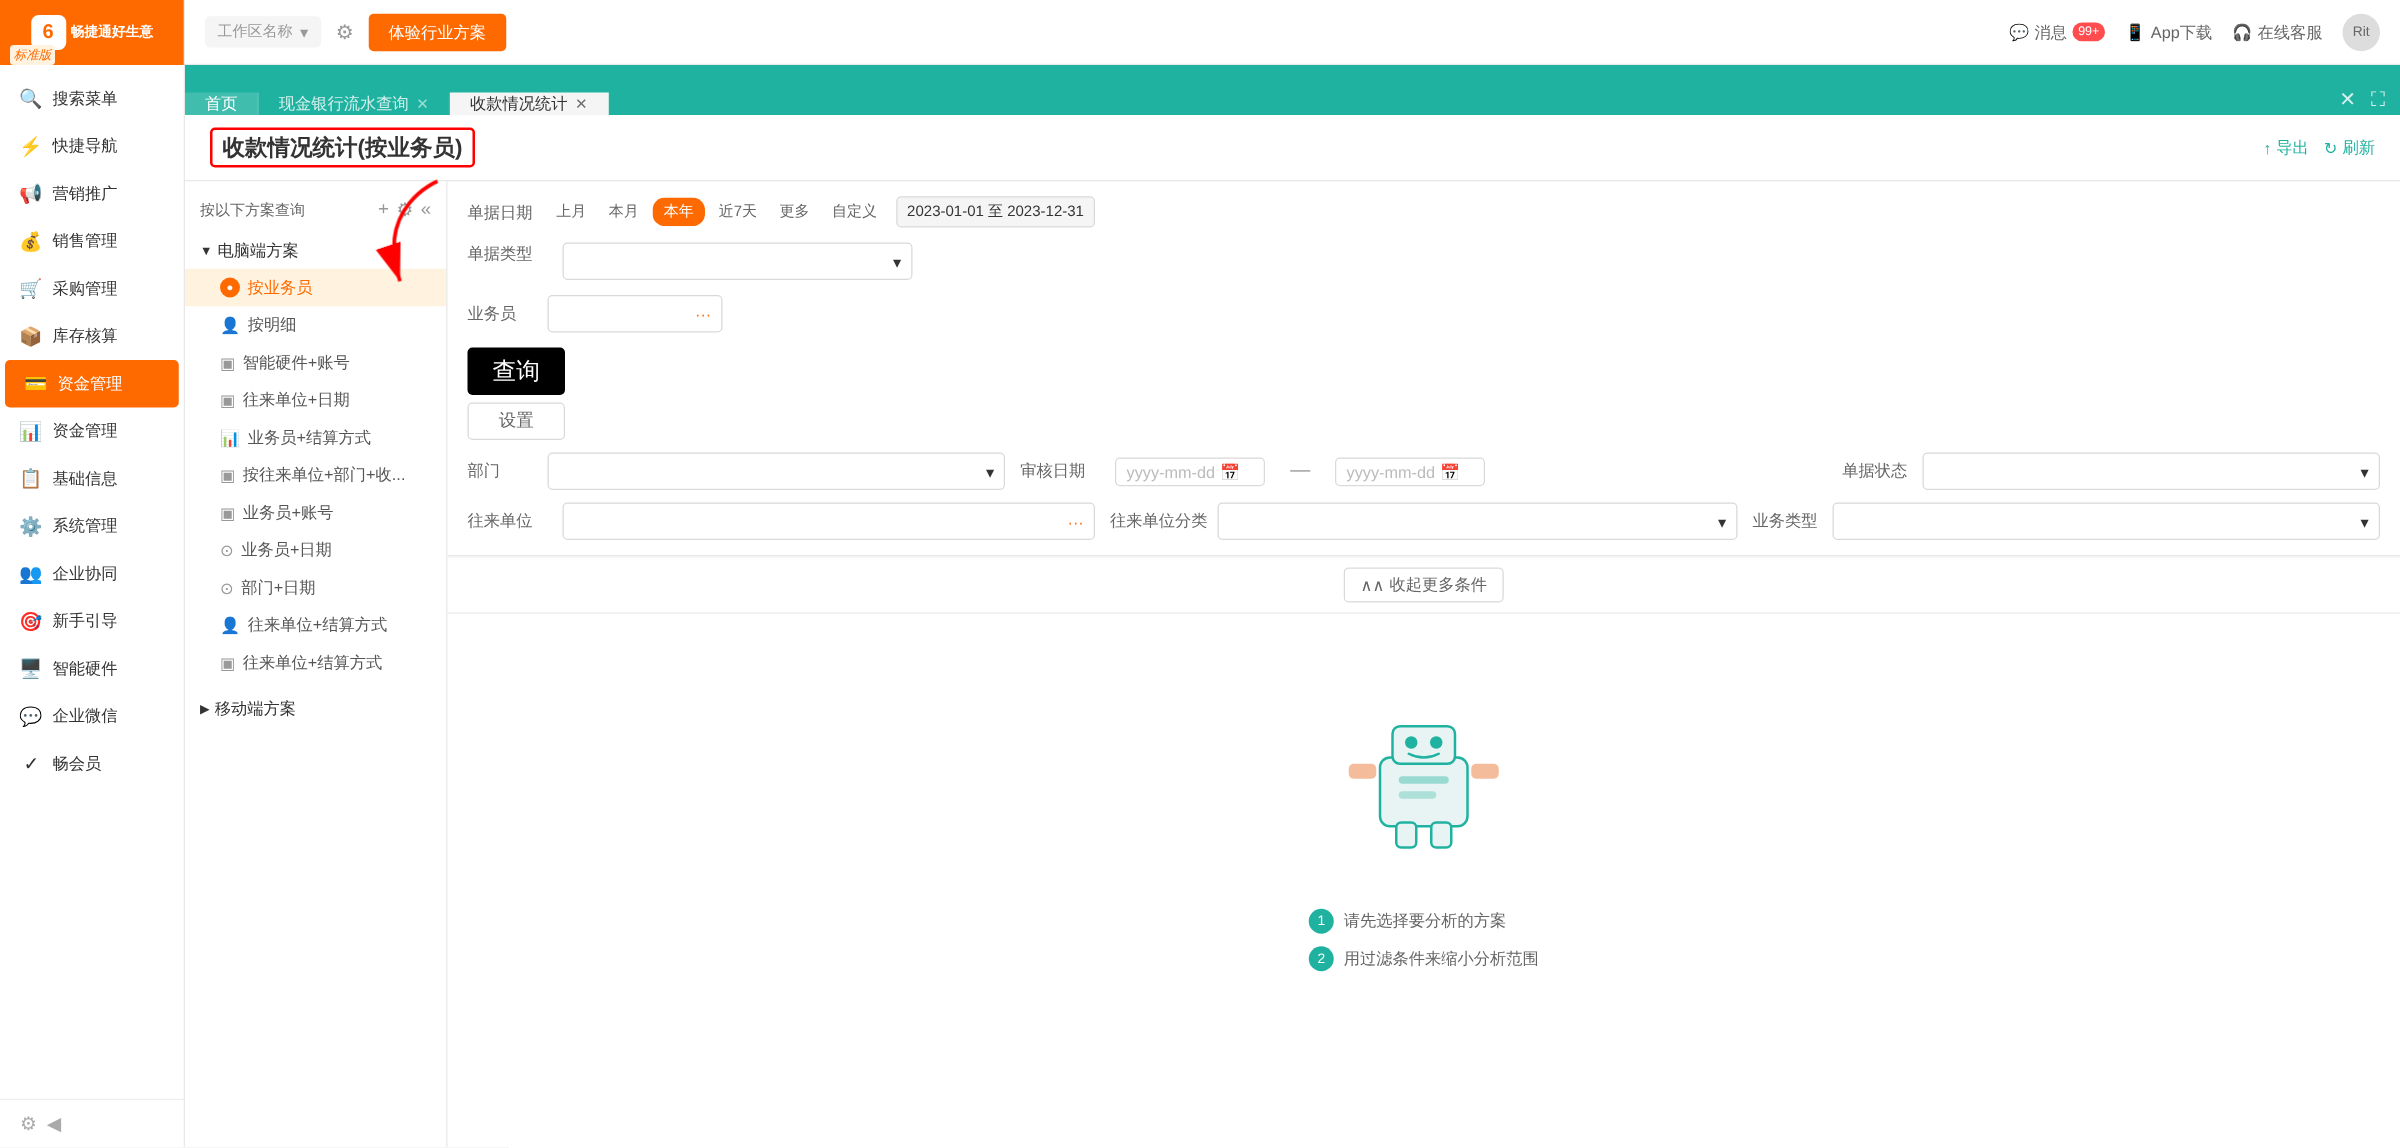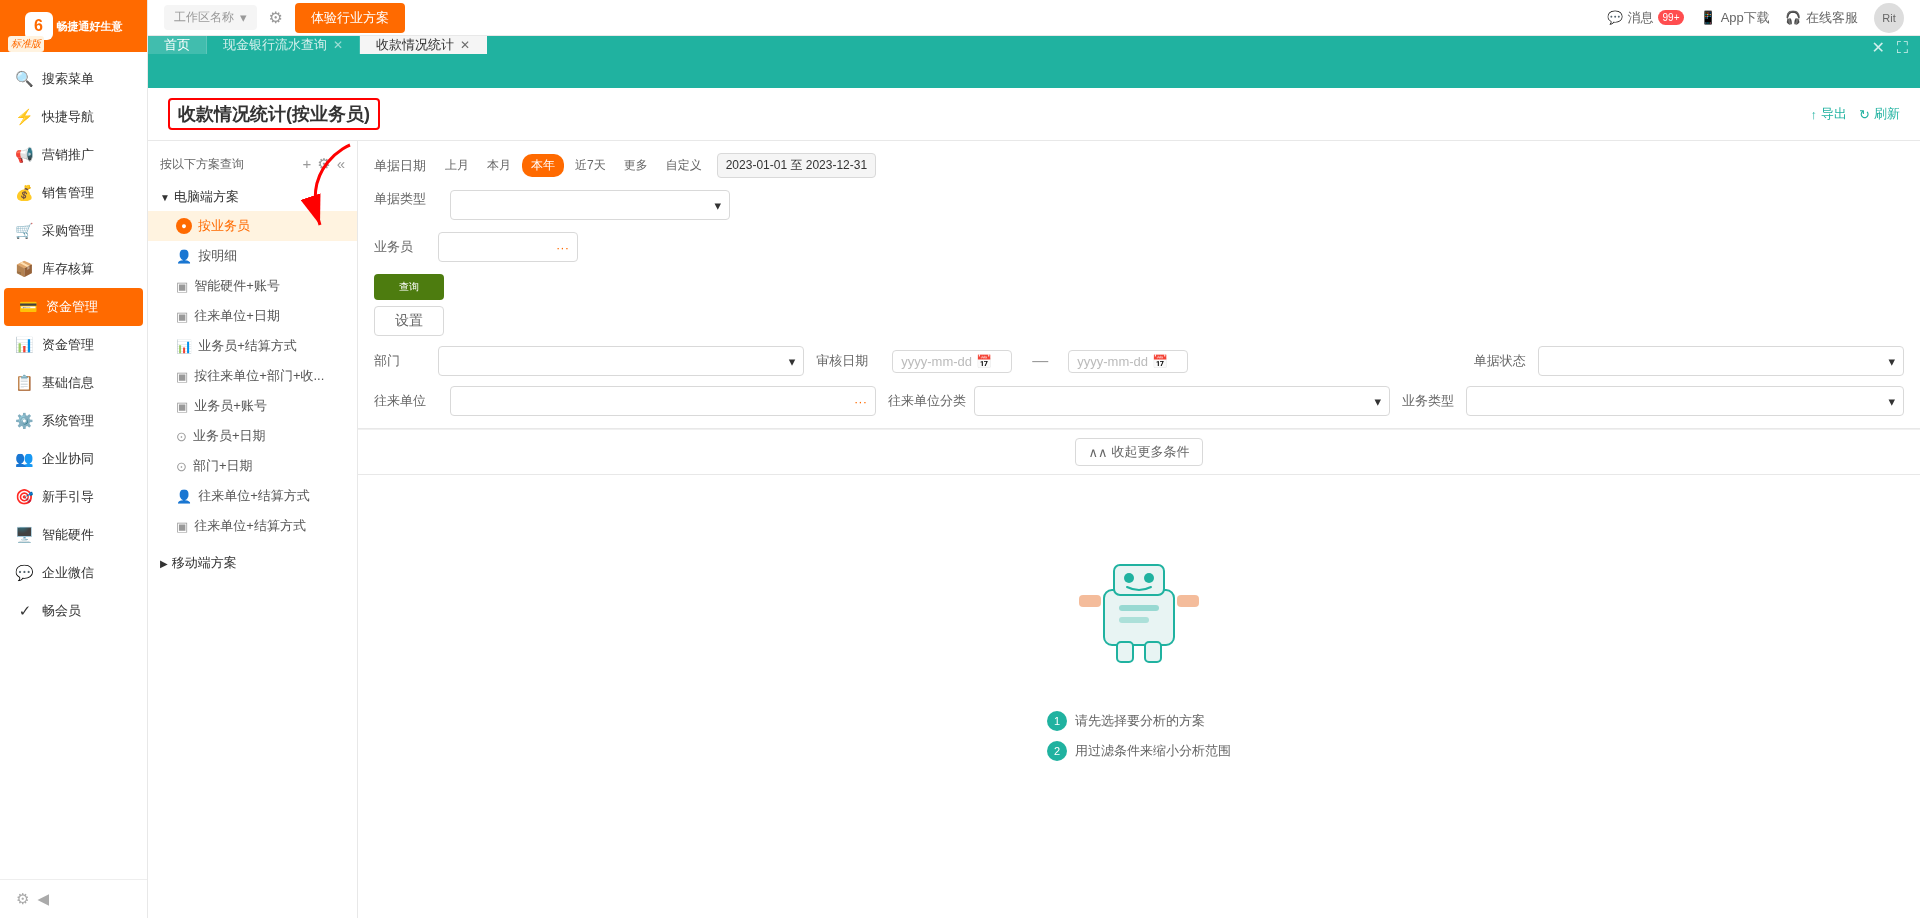--- a/index.html
+++ b/index.html
@@ -79,21 +79,21 @@
     .main {
       flex: 1;
       display: flex;
       flex-direction: column;
       height: 918px;
       overflow: hidden;
     }
 
     
     .topbar {
-      height: 36px;
+      height: 52px;
       background: #fff;
       border-bottom: 1px solid #e8e8e8;
       display: flex;
       align-items: center;
       padding: 0 16px;
       gap: 12px;
     }
     .topbar-workspace {
       display: flex;
       align-items: center;
@@ -146,24 +146,24 @@
       border-radius: 50%;
       background: #ddd;
       display: flex; align-items: center; justify-content: center;
       font-size: 12px;
       color: #fff;
       overflow: hidden;
     }
 
     
     .tabbar {
-      height: 52px;
+      height: 40px;
       background: #20b2a0;
       display: flex;
-      align-items: flex-start;
+      align-items: flex-end;
     }
     .tab {
       display: flex;
       align-items: center;
       gap: 6px;
       padding: 0 16px;
       font-size: 13px;
       color: rgba(255,255,255,0.8);
       cursor: pointer;
       border-right: 1px solid rgba(255,255,255,0.15);
@@ -255,26 +255,26 @@
       color: #333;
       background: #f5f5f5;
       border: 1px solid #d9d9d9;
       border-radius: 4px;
       padding: 3px 8px;
     }
     .filter-select-wide {
       width: 280px;
     }
     .query-btn {
-      background: #4d7c0f;
+      background: #000000;
       color: #fff;
       border: none;
       border-radius: 4px;
       padding: 6px 20px;
-      font-size: 10px;
+      font-size: 19px;
       cursor: pointer;
     }
     .set-btn {
       background: #fff;
       color: #666;
       border: 1px solid #d9d9d9;
       border-radius: 4px;
       padding: 5px 20px;
       font-size: 14px;
       cursor: pointer;

